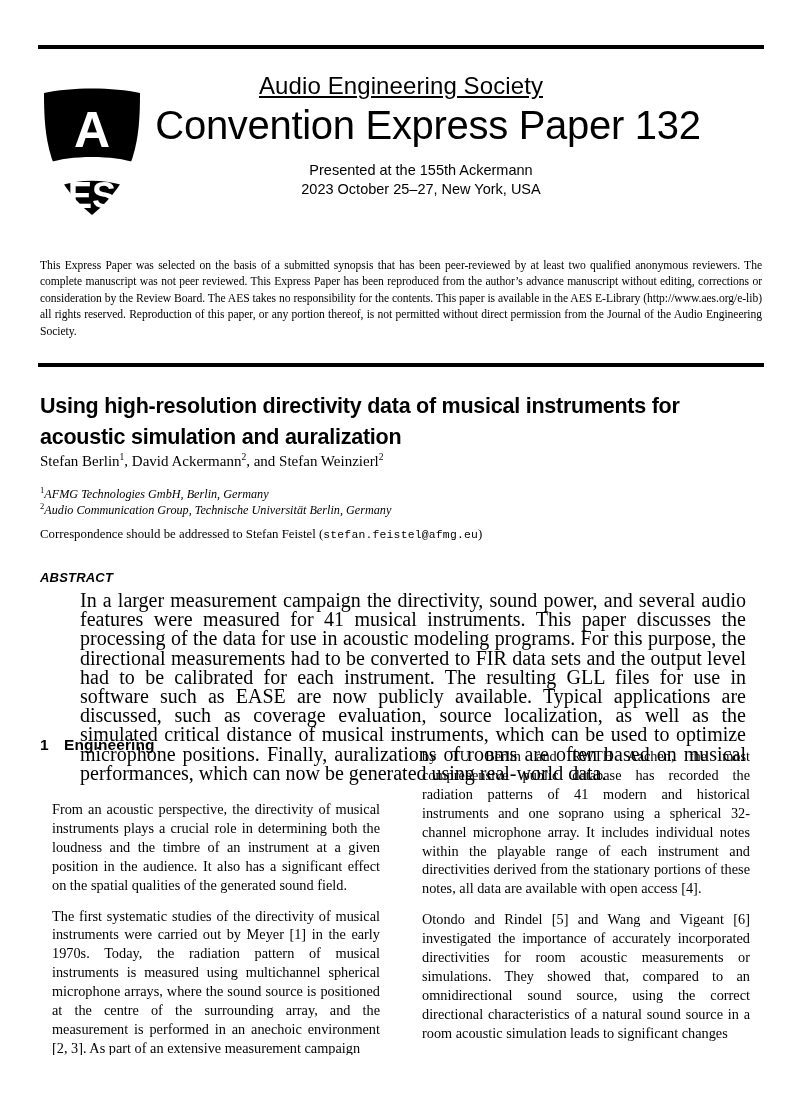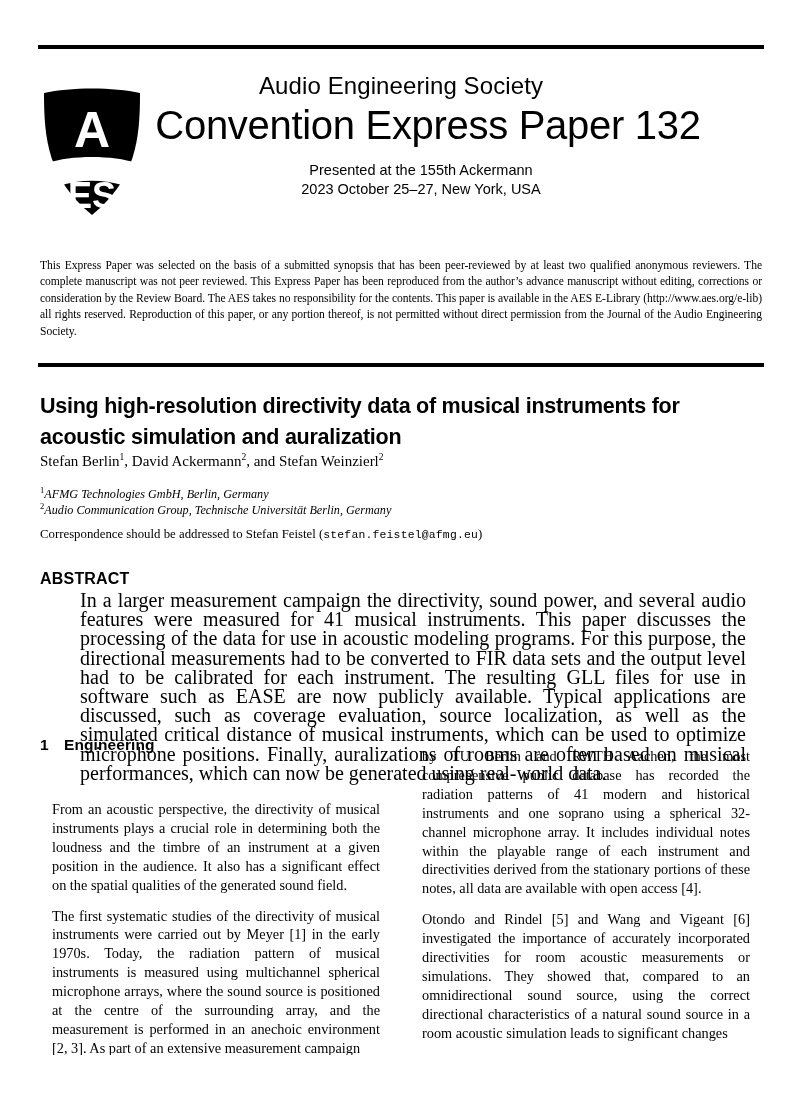--- a/index.html
+++ b/index.html
@@ -51,20 +51,21 @@
     top: 57px;
     height: 170px;
   }
   .soc-name {
     text-align: center;
     font-family: "Liberation Sans", sans-serif;
     font-size: 24px;
     line-height: 30px;
     letter-spacing: 0.1px;
     padding-top: 14px;
+    text-decoration: underline;
   }
   .paper-title-line {
     text-align: center;
     font-family: "Liberation Sans", sans-serif;
     font-size: 40px;
     line-height: 48px;
     letter-spacing: -0.3px;
     padding-left: 54px;
   }
   .presented {
@@ -147,22 +148,23 @@
     letter-spacing: 0.2px;
   }
 
   
   .abstract-head {
     position: absolute;
     left: 40px;
     top: 570px;
     font-family: "Liberation Sans", sans-serif;
     font-weight: bold;
-    font-size: 16px;
+    font-size: 13px;
     letter-spacing: 0.2px;
+    font-style: italic;
   }
   .abstract-body {
     position: absolute;
     left: 40px;
     right: 54px;
     top: 591px;
     font-size: 20px;
     line-height: 19.2px;
     text-align: justify;
     margin-left: 40px;

